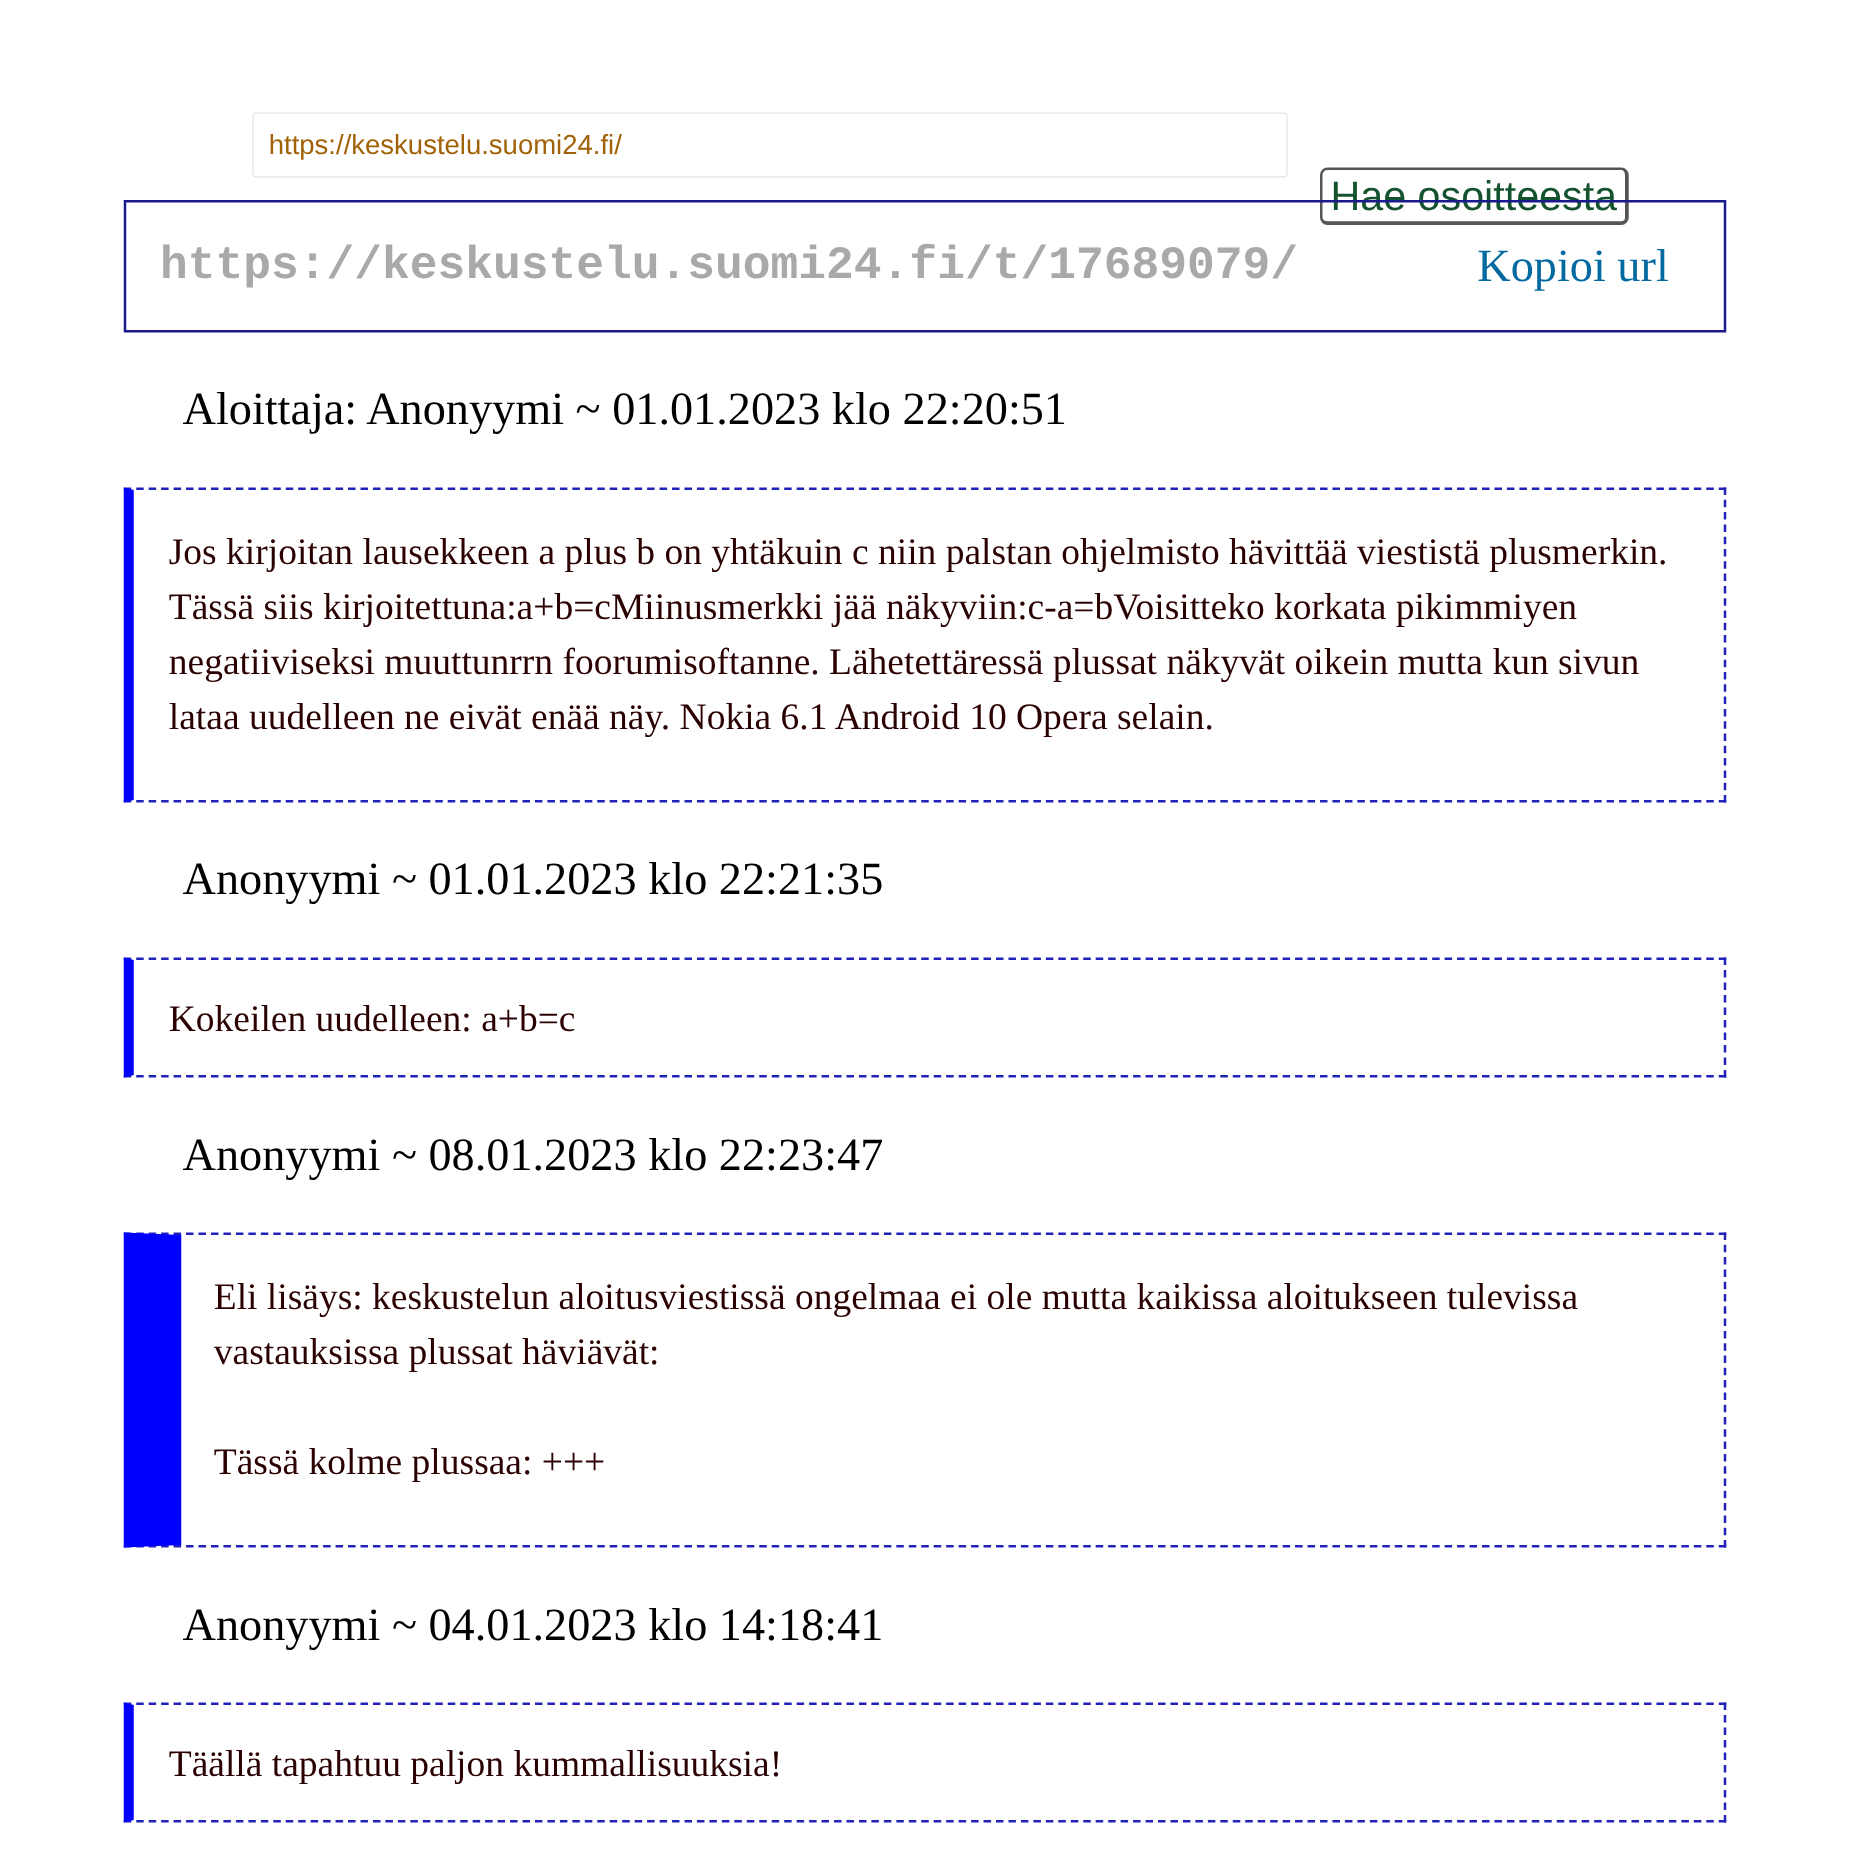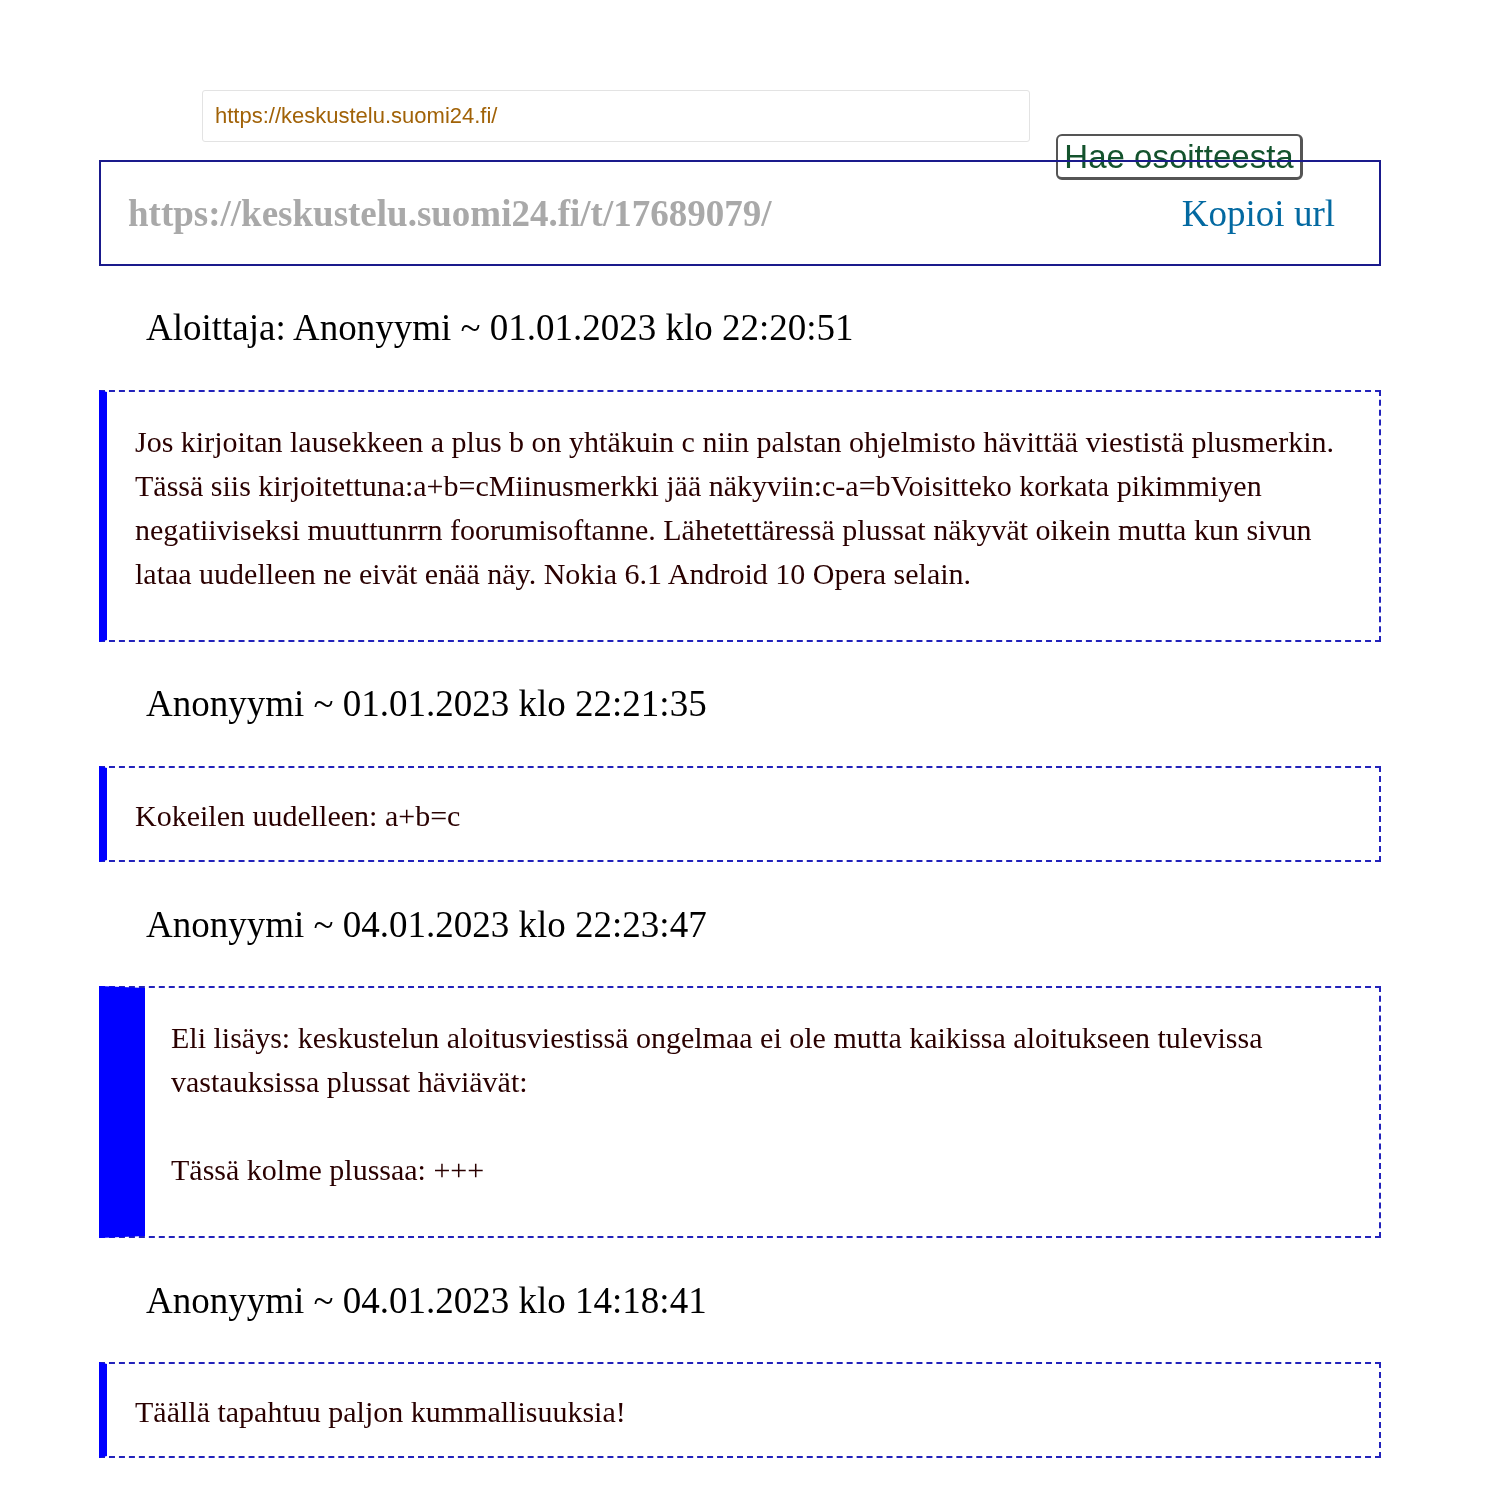--- a/index.html
+++ b/index.html
@@ -17,21 +17,21 @@
       border: 2px solid #555; border-bottom-width: 3px; border-right-width: 3px; border-radius: 6px;
       background: #fff; color: #14532d; box-sizing: border-box;
       font-family: "Liberation Sans", sans-serif; font-size: 33px; padding: 0; cursor: pointer; margin-top: 42px;
     }
 
     .url-box {
       position: absolute; left: 99px; top: 160px; width: 1282px; height: 106px;
       border: 2px solid #1a1a8c; box-sizing: border-box;
     }
     .thread-url {
-      position: absolute; left: 27px; top: 30px; font-size: 37px; font-weight: bold; color: #a9a9a9;
+      position: absolute; left: 27px; top: 30px; font-size: 37px; font-weight: bold; color: #a9a9a9; font-family: Liberation Mono, monospace;
     }
     .copy-url {
       position: absolute; right: 44px; top: 30px; font-size: 37px; color: #0369a1; cursor: pointer;
     }
 
     .post-header {
       position: absolute; left: 146px; font-size: 37px; font-weight: normal; color: #000;
     }
     .post-box {
       position: absolute; left: 99px; width: 1282px; box-sizing: border-box;
@@ -58,21 +58,21 @@
 <div class="post-header" style="top:306px;">Aloittaja: Anonyymi ~ 01.01.2023 klo 22:20:51</div>
 <div class="post-box" style="top:390px; height:252px; padding-top:28px;">
   <span class="line">Jos kirjoitan lausekkeen a plus b on yhtäkuin c niin palstan ohjelmisto hävittää viestistä plusmerkin. Tässä siis kirjoitettuna:a+b=cMiinusmerkki jää näkyviin:c-a=bVoisitteko korkata pikimmiyen negatiiviseksi muuttunrrn foorumisoftanne. Lähetettäressä plussat näkyvät oikein mutta kun sivun lataa uudelleen ne eivät enää näy. Nokia 6.1 Android 10 Opera selain.</span>
 </div>
 
 <div class="post-header" style="top:682px;">Anonyymi ~ 01.01.2023 klo 22:21:35</div>
 <div class="post-box" style="top:766px; height:96px; padding-top:26px;">
   <span class="line">Kokeilen uudelleen: a+b=c</span>
 </div>
 
-<div class="post-header" style="top:903px;">Anonyymi ~ 04.01.2023 klo 22:23:47</div>
+<div class="post-header" style="top:903px;">Anonyymi ~ 08.01.2023 klo 22:23:47</div>
 <div class="post-box thick" style="top:986px; height:252px; padding-top:28px;">
   <span class="line">Eli lisäys: keskustelun aloitusviestissä ongelmaa ei ole mutta kaikissa aloitukseen tulevissa vastauksissa plussat häviävät:</span>
   <span class="line"> </span>
   <span class="line">Tässä kolme plussaa: +++</span>
 </div>
 
 <div class="post-header" style="top:1279px;">Anonyymi ~ 04.01.2023 klo 14:18:41</div>
 <div class="post-box" style="top:1362px; height:96px; padding-top:26px;">
   <span class="line">Täällä tapahtuu paljon kummallisuuksia!</span>
 </div>

